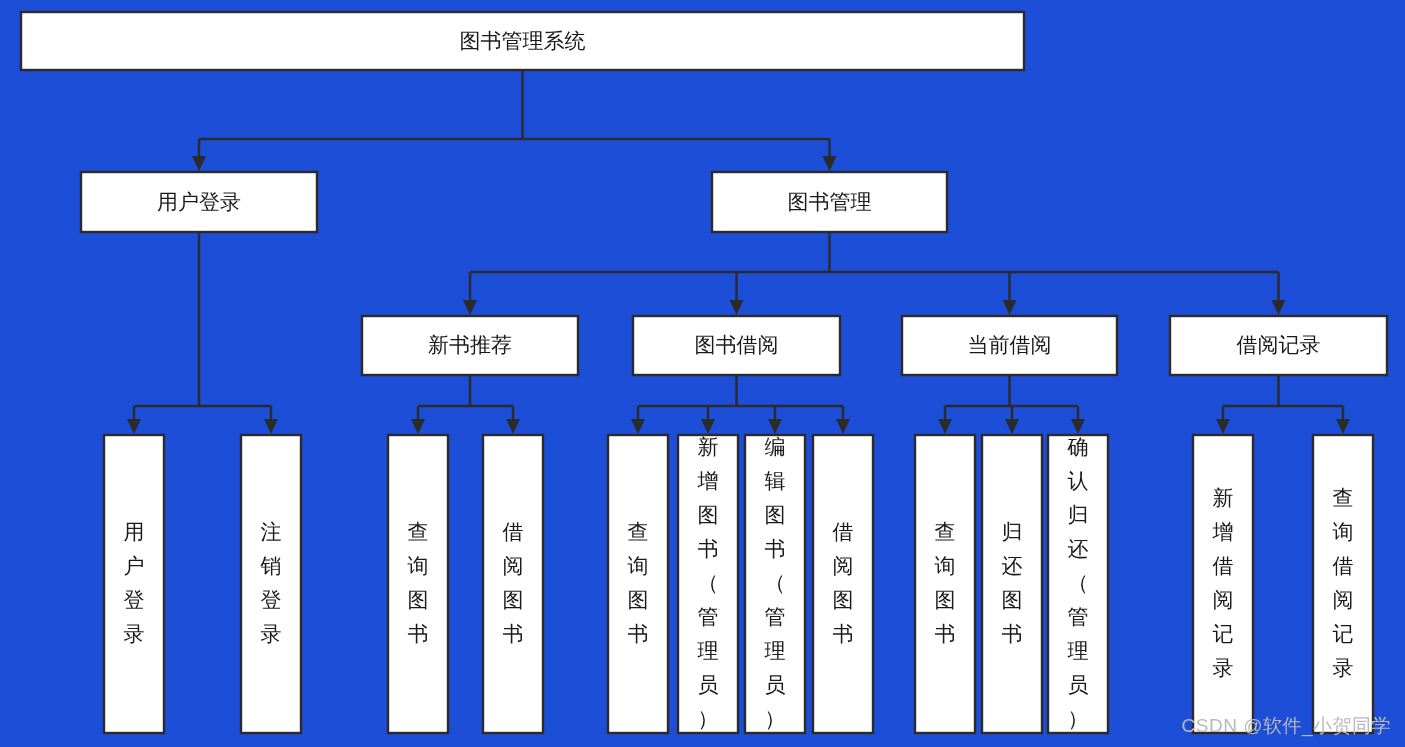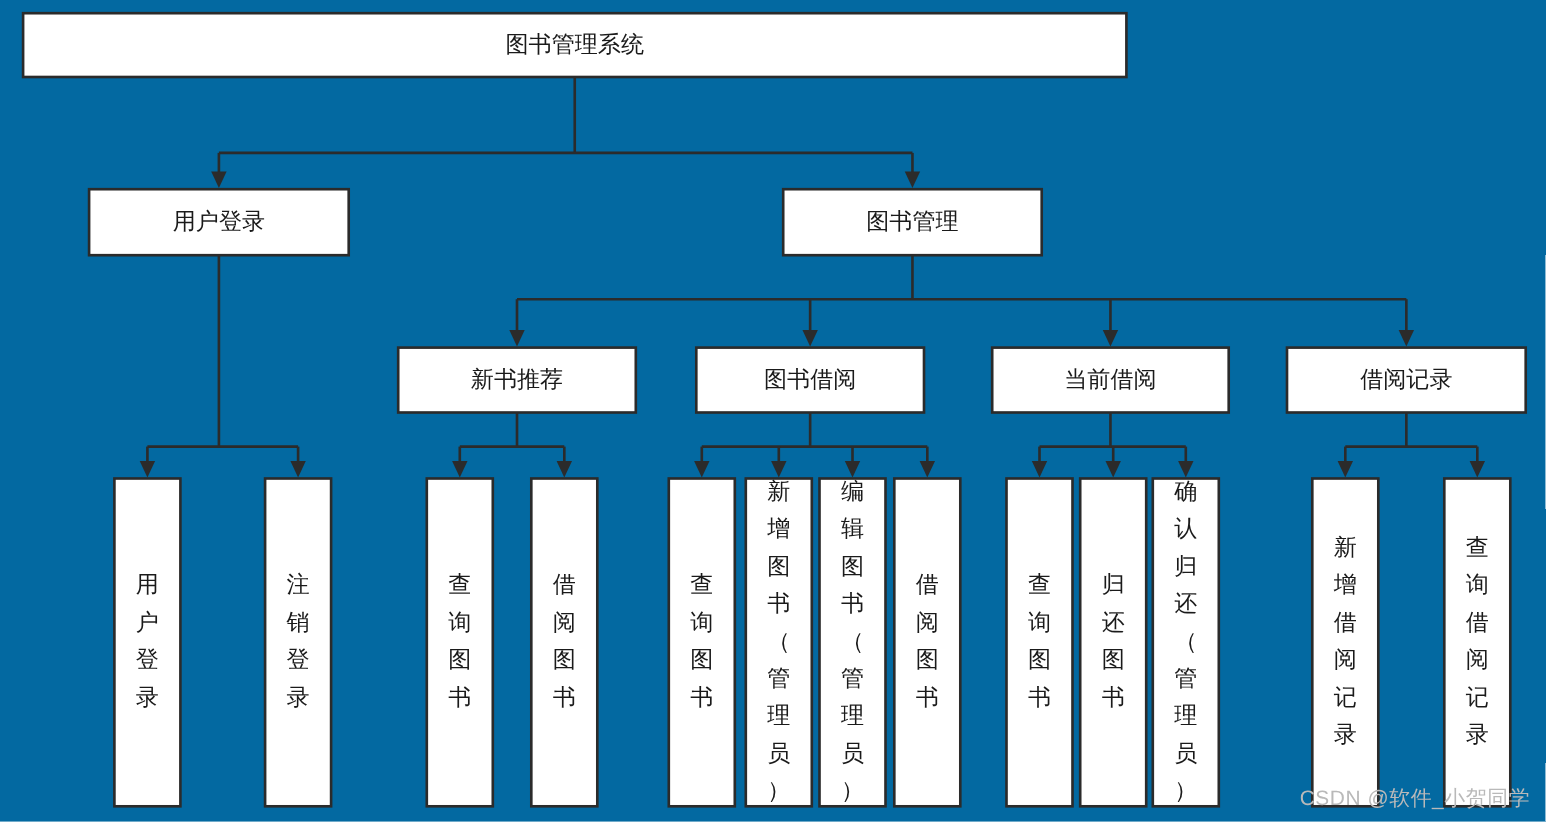--- a/index.html
+++ b/index.html
@@ -8,21 +8,21 @@
     padding: 0;
     background: #ffffff;
   }
   body {
     font-family: "Liberation Sans", "DejaVu Sans", sans-serif;
   }
   #diagram-root {
     position: relative;
     width: 1405px;
     height: 747px;
-    background: #0369a1;
+    background: #1d4ed8;
     overflow: hidden;
   }
   svg.diagram {
     position: absolute;
     left: 0;
     top: 0;
     width: 1405px;
     height: 747px;
     display: block;
   }

